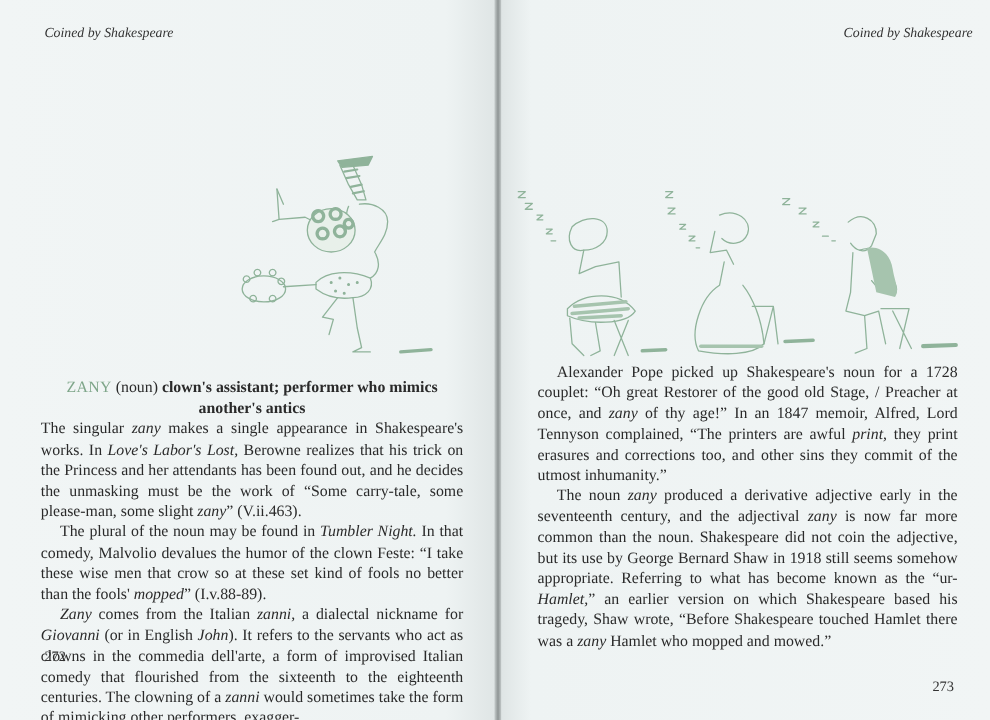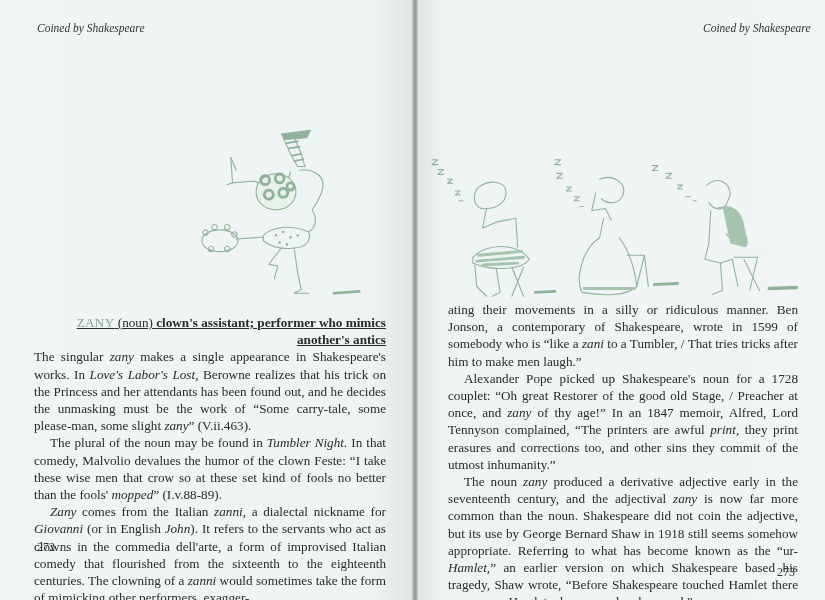--- a/index.html
+++ b/index.html
@@ -14,21 +14,21 @@
   .left .running-head { left:37px; }
   .right .running-head { left:285px; }
   .folio { position:absolute; font-size:12px; color:#333; }
   .left .folio { left:37px; top:540px; }
   .right .folio { left:359px; top:565px; }
   .text { position:absolute; font-size:13.2px; line-height:17.2px; text-align:justify; }
   .left .text { left:34px; top:314px; width:352px; }
   .right .text { left:30px; top:301px; width:350px; }
   .text p { margin:0; text-indent:16px; }
   .text p.first { text-indent:0; }
-  .entry-head { margin:0; font-size:13.2px; line-height:17.2px; text-align:right;text-decoration:underline; }
+  .entry-head { margin:0; font-size:13.2px; line-height:17.2px; text-align:center; }
   .headword { color:#7fa68a; letter-spacing:0.3px; }
   .pos { font-weight:normal; }
   .def { font-weight:bold; }
   i { font-style:italic; }
   svg.illus { position:absolute; }
 </style>
 </head>
 <body>
 
 <div class="page left">
@@ -103,20 +103,19 @@
     <path d="M296 60 C306 56 318 62 320 74 C324 86 330 92 326 98 C318 98 310 92 306 86"></path>
     <path d="M302 58 C314 56 322 64 324 76 C326 88 330 94 326 100 L310 96 Z" fill="#a6c4ae" stroke="none"></path>
     <path d="M290 62 L288 96 L284 112 L300 116 L312 112 L318 140"></path>
     <path d="M300 116 L302 144 L292 148"></path>
     <path d="M314 110 L338 110 L330 144 M324 112 L340 144"></path>
     <path d="M350 142 L378 141" stroke-width="3.5"></path>
   </svg>
 
   <div class="text">
     <div>
-        <p class="first">ating their movements in a silly or ridiculous manner. Ben Jonson, a contemporary of Shakespeare, wrote in 1599 of somebody who is “like a <i>zani</i> to a Tumbler, / That tries tricks after him to make men laugh.”</p>
         <p>Alexander Pope picked up Shakespeare's noun for a 1728 couplet: “Oh great Restorer of the good old Stage, / Preacher at once, and <i>zany</i> of thy age!” In an 1847 memoir, Alfred, Lord Tennyson complained, “The printers are awful <i>print,</i> they print erasures and corrections too, and other sins they commit of the utmost inhumanity.”</p>
         <p>The noun <i>zany</i> produced a derivative adjective early in the seventeenth century, and the adjectival <i>zany</i> is now far more common than the noun. Shakespeare did not coin the adjective, but its use by George Bernard Shaw in 1918 still seems somehow appropriate. Referring to what has become known as the “ur-<i>Hamlet,</i>” an earlier version on which Shakespeare based his tragedy, Shaw wrote, “Before Shakespeare touched Hamlet there was a <i>zany</i> Hamlet who mopped and mowed.”</p>
       </div>
   </div>
 
   <div class="folio">273</div>
 </div>
 
 </body></html>

